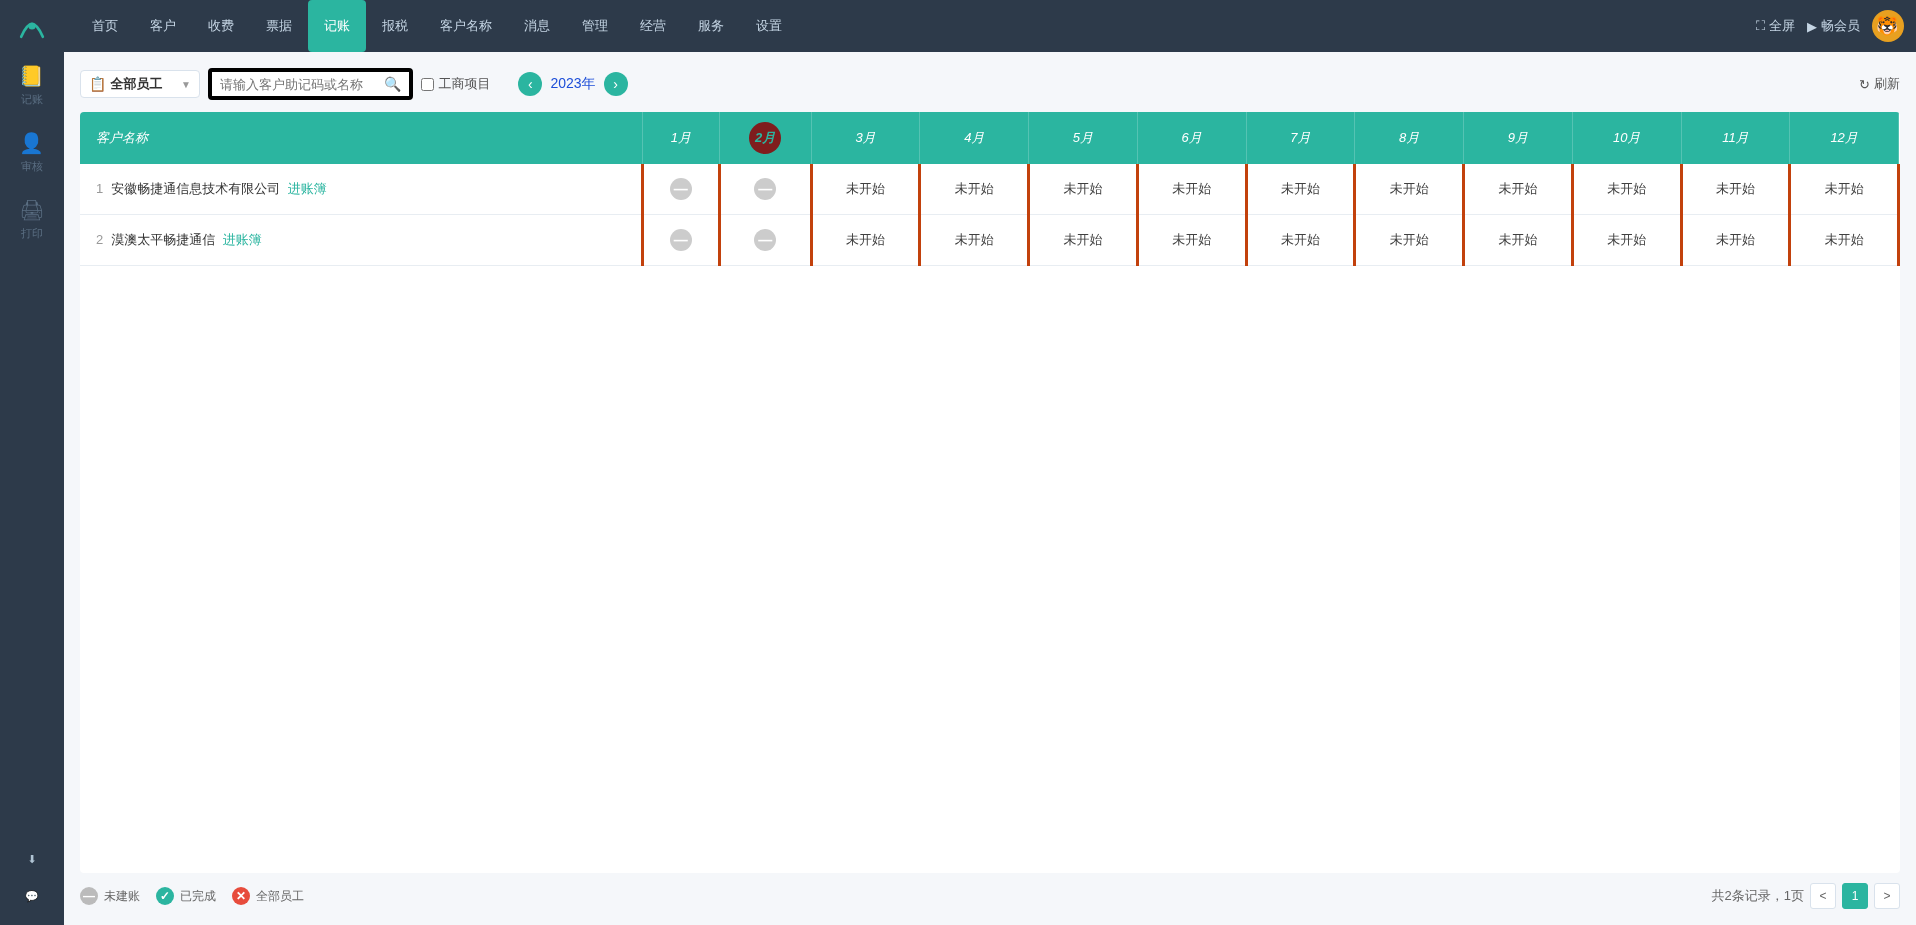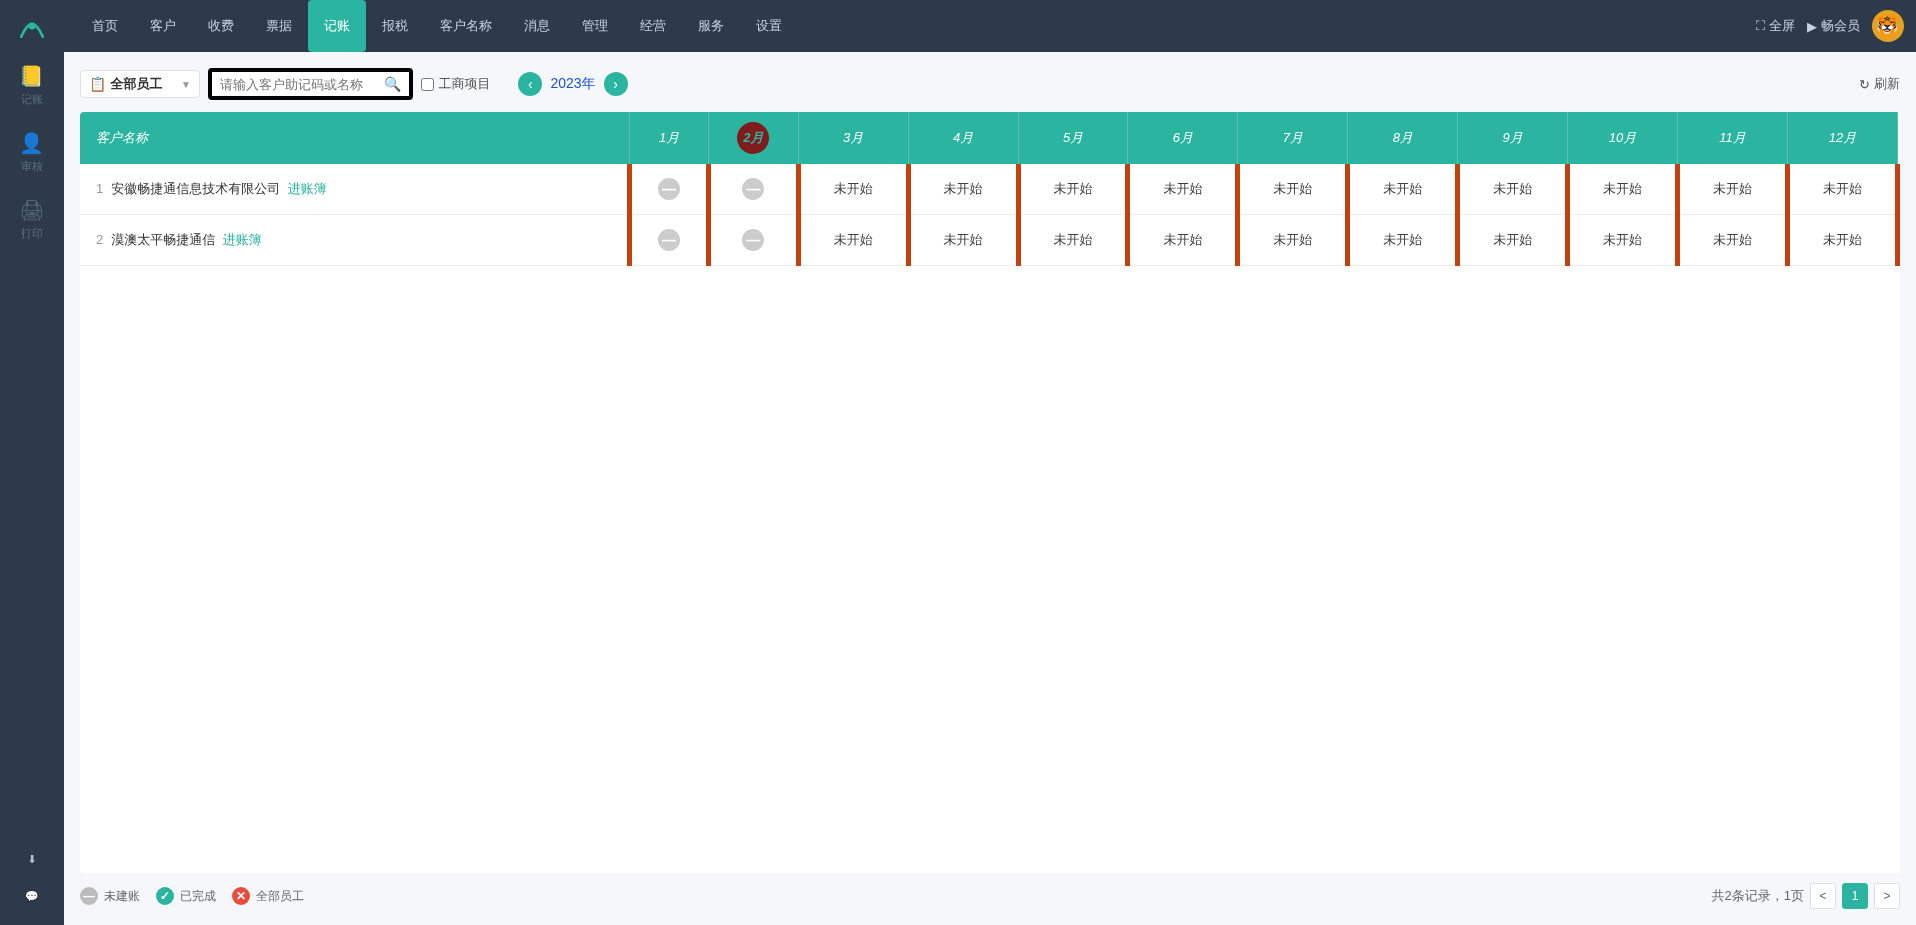--- a/index.html
+++ b/index.html
@@ -256,21 +256,21 @@
       font-weight: bold;
     }
     tbody tr {
       border-bottom: 1px solid #e8edf2;
     }
     tbody td {
       padding: 14px 8px;
       text-align: center;
       font-size: 13px;
       color: #666;
-      border-right: 5px solid #c2410c;
+      border-right: 3px solid #c2410c;
     }
     tbody td:first-child {
       text-align: left;
       padding-left: 16px;
       color: #333;
     }
     .row-num { color: #999; margin-right: 8px; }
     .enter-link { color: #2bb5a0; cursor: pointer; text-decoration: none; margin-left: 4px; }
     .status-dash {
       display: inline-flex;

